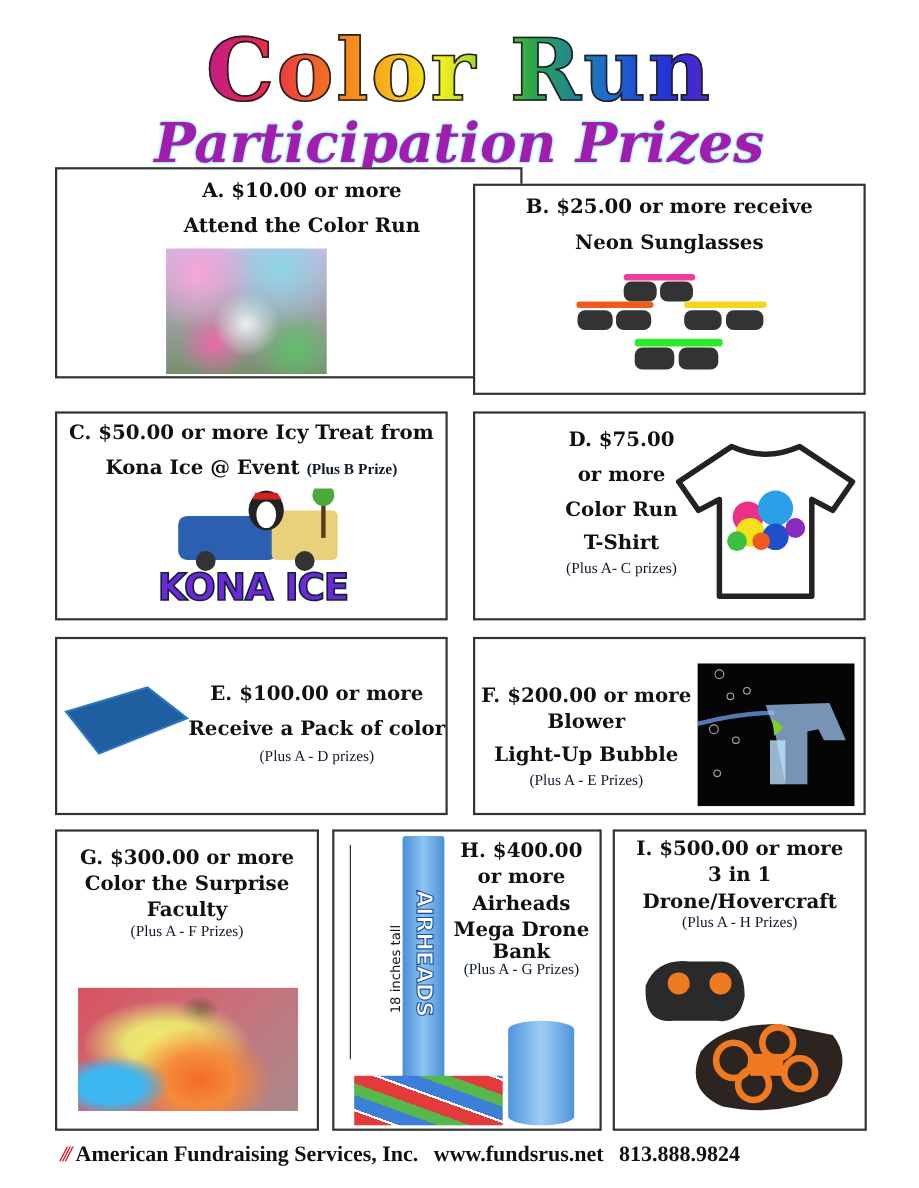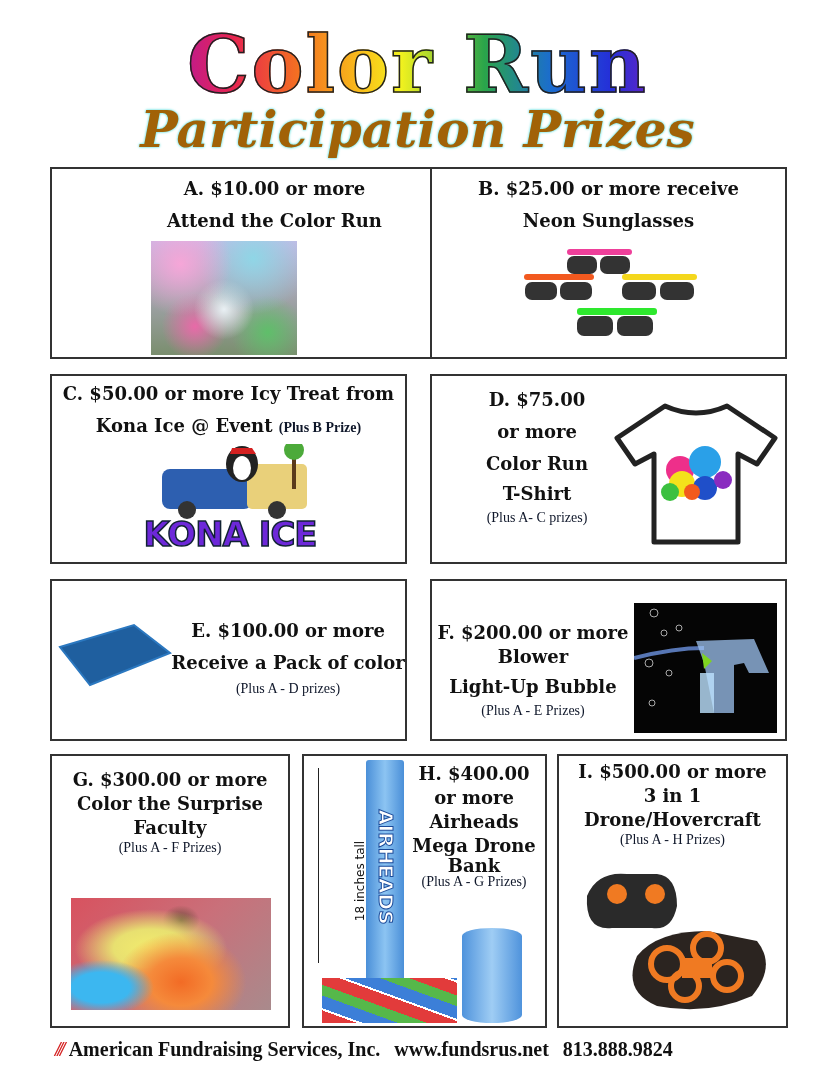--- a/index.html
+++ b/index.html
@@ -1,36 +1,36 @@
 <!DOCTYPE html>
 <html><head>
 <meta charset="utf-8">
 <style>
   html,body{margin:0;padding:0;background:#fff;}
   body{width:835px;height:1080px;position:relative;overflow:hidden;font-family:"DejaVu Serif",serif;color:#111;}
   .title1{position:absolute;left:0;top:22px;width:835px;text-align:center;font-family:"DejaVu Serif",serif;font-weight:900;font-size:78px;letter-spacing:2px;line-height:86px;
     background:linear-gradient(90deg,#a313b8 18%,#e8254f 28%,#f47320 36%,#f9c61a 44%,#f2f21e 48%,#2aa54a 58%,#1b6ccf 66%,#2430d8 73%,#7a1fbf 80%);
     -webkit-background-clip:text;background-clip:text;color:transparent;-webkit-text-stroke:1.5px #222;}
-  .title2{position:absolute;left:0;top:100px;width:835px;text-align:center;font-family:"DejaVu Serif",serif;font-weight:900;font-style:italic;font-size:50px;line-height:60px;color:#a16207;
+  .title2{position:absolute;left:0;top:100px;width:835px;text-align:center;font-family:"DejaVu Serif",serif;font-weight:900;font-style:italic;font-size:50px;line-height:60px;color:#a21caf;
     text-shadow:0 0 3px #6fe3e3,0 0 2px #6fe3e3;}
   .box{position:absolute;border:2px solid #333;background:#fff;box-sizing:border-box;}
   .t{font-family:"DejaVu Serif",serif;font-weight:bold;font-size:18px;line-height:24px;text-align:center;color:#111;}
   .s{font-family:"Liberation Serif",serif;font-size:14px;color:#0f172a;text-align:center;}
   .img{position:absolute;}
   .footer{position:absolute;left:55px;top:1038px;font-family:"Liberation Serif",serif;font-weight:bold;font-size:20px;color:#111;white-space:nowrap;}
   .footer .sl{color:#d42020;font-style:italic;font-weight:900;letter-spacing:-3px;margin-right:6px;}
   .footer span.g{margin-left:14px;}
 </style>
 </head>
 <body>
 
 <div class="title1">Color Run</div>
 <div class="title2">Participation Prizes</div>
 
-<div class="box" style="left:50px;top:167px;width:425px;height:192px;padding-left:24px;">
+<div class="box" style="left:50px;top:152px;width:425px;height:192px;padding-left:24px;">
   <div class="t" style="margin-top:8px;">A. $10.00 or more</div>
   <div class="t" style="margin-top:8px;">Attend the Color Run</div>
   <div class="img" style="left:99px;top:72px;width:146px;height:114px;
     background:radial-gradient(circle at 20% 20%,#f6a6d8 0,transparent 35%),radial-gradient(circle at 70% 15%,#8fd6e6 0,transparent 40%),radial-gradient(circle at 50% 60%,#e9f0f4 0,transparent 30%),radial-gradient(circle at 30% 75%,#e86aa8 0,transparent 25%),radial-gradient(circle at 80% 80%,#5fbf6a 0,transparent 25%),linear-gradient(180deg,#c8b8e6,#7a8e6e);"></div>
 </div>
 
 <div class="box" style="left:430px;top:167px;width:357px;height:192px;">
   <div class="t" style="margin-top:8px;">B. $25.00 or more receive</div>
   <div class="t" style="margin-top:8px;">Neon Sunglasses</div>
   <svg class="img" style="left:90px;top:75px;" width="180" height="100" viewBox="0 0 180 100">
@@ -68,21 +68,21 @@
     <ellipse cx="90" cy="20" rx="16" ry="18" fill="#222"></ellipse>
       <ellipse cx="90" cy="24" rx="9" ry="12" fill="#fff"></ellipse>
     <path d="M80 4 L100 4 L104 10 L78 10Z" fill="#d42020"></path>
     <rect x="140" y="5" width="4" height="40" fill="#5a3b1a"></rect>
       <circle cx="142" cy="6" r="10" fill="#4caa3a"></circle>
   </svg>
   <div class="img" style="left:78px;top:138px;width:200px;height:42px;text-align:center;font-family:'DejaVu Sans',sans-serif;font-weight:900;font-size:34px;color:#6d28d9;-webkit-text-stroke:1.5px #123;letter-spacing:-1px;">KONA ICE</div>
 </div>
 
 <div class="box" style="left:430px;top:374px;width:357px;height:190px;">
-  <div style="position:absolute;left:0;top:12px;width:210px;">
+  <div style="position:absolute;left:0;top:12px;width:210px;padding-left:28px;">
     <div class="t">D.  $75.00</div>
     <div class="t" style="margin-top:8px;">or more</div>
     <div class="t" style="margin-top:8px;">Color Run</div>
     <div class="t" style="margin-top:6px;">T-Shirt</div>
     <div class="s" style="margin-top:4px;">(Plus A- C prizes)</div>
   </div>
   <svg class="img" style="left:178px;top:24px;" width="172" height="148" viewBox="0 0 172 148">
     <path d="M55 6 Q86 20 117 6 L165 38 L147 64 L128 54 L128 142 L44 142 L44 54 L25 64 L7 38 Z" fill="#fff" stroke="#222" stroke-width="5" stroke-linejoin="round"></path>
     <circle cx="70" cy="70" r="14" fill="#ee2f8a"></circle>
       <circle cx="95" cy="62" r="16" fill="#2aa0e8"></circle>

